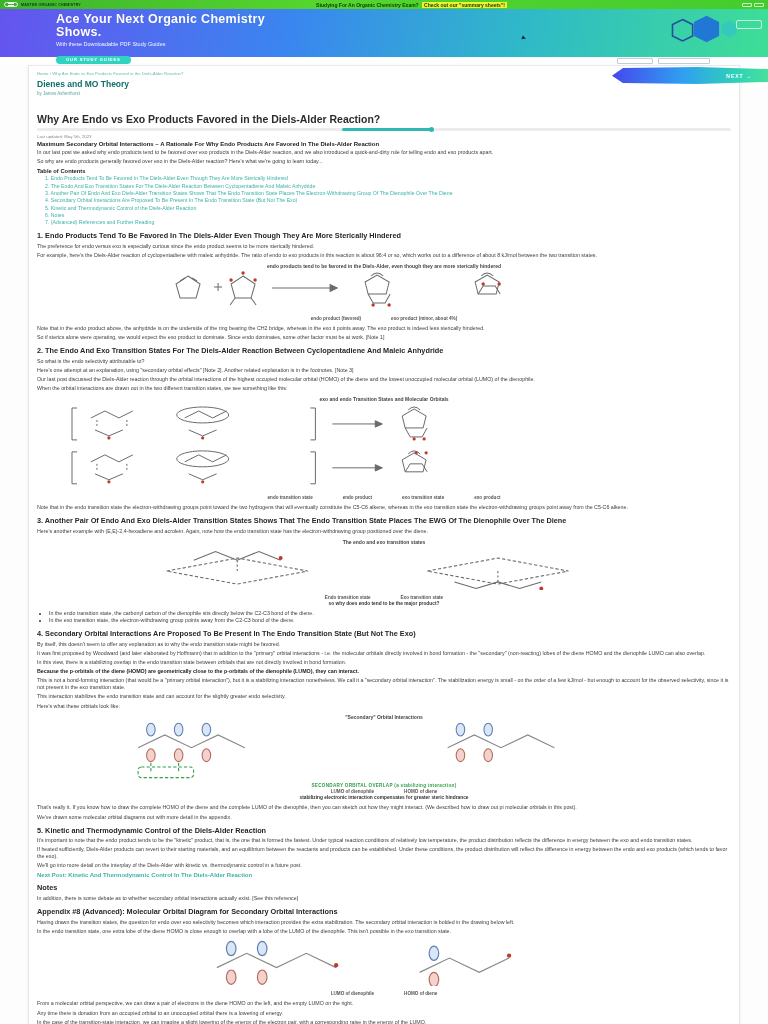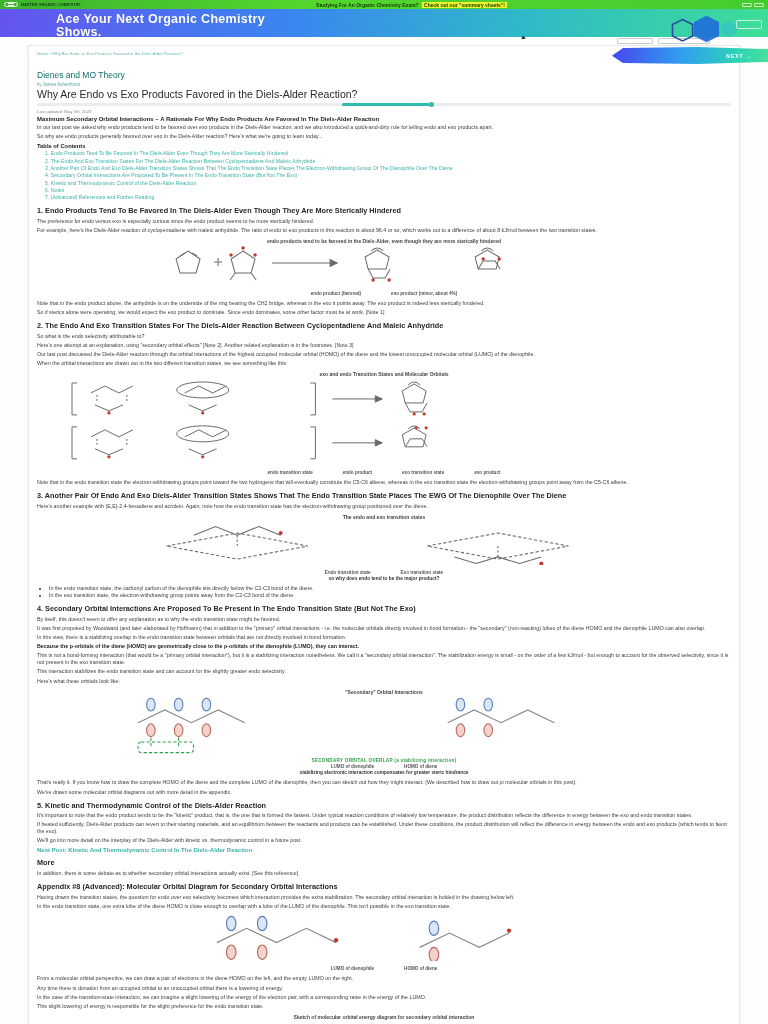--- a/index.html
+++ b/index.html
@@ -10,41 +10,41 @@
   .topbar{height:9px;background:linear-gradient(90deg,#3cb32b,#55d52e 40%,#44cc2e);display:flex;align-items:center;padding:0 4px;gap:3px}
   .logo-pill{width:14px;height:5px;border:.5px solid rgba(255,255,255,.85);border-radius:3px;display:flex;align-items:center;justify-content:center}
   .burger{width:6px;height:3px;border-top:.8px solid #fff;border-bottom:.8px solid #fff}
   .logo-text{font-size:3.6px;color:#0c3b12;font-weight:bold;letter-spacing:.2px}
   .topbar-msg{flex:1;text-align:center;font-size:5px;font-weight:bold;color:#123c00}
   .topbar-msg .hl{background:#eef32f;padding:0 2px;margin-left:2px}
   .topbar-right{display:flex;gap:2px}
   .mini-box{width:10px;height:4px;border:.5px solid rgba(255,255,255,.75);border-radius:1px}
 
   
-  .hero{position:relative;height:28px;background:linear-gradient(100deg,#6554ef,#3a86f0 38%,#2fb9c8 68%,#3ede96);color:#fff;padding:4px 0 0 56px}
+  .hero{position:relative;height:48px;background:linear-gradient(100deg,#6554ef,#3a86f0 38%,#2fb9c8 68%,#3ede96);color:#fff;padding:4px 0 0 56px}
   .hero-title{margin:0;font-size:12.5px;line-height:1.05;font-weight:bold;letter-spacing:.3px;text-shadow:0 0 1px rgba(0,0,0,.15)}
   .hero-sub{font-size:5.5px;margin-top:2px;opacity:.95}
   .hero-cta{margin-top:3px;background:#2fd3c0;color:#fff;border:none;border-radius:6px;font-size:4.2px;font-weight:bold;letter-spacing:.8px;padding:1.5px 10px;font-family:inherit}
   .hex-deco{position:absolute;right:30px;top:3px;width:126px;height:34px}
   .hero-box{position:absolute;right:6px;top:11px;width:26px;height:9px;border:.5px solid rgba(255,255,255,.7);border-radius:2px}
   .cursor-icon{position:absolute;left:522px;top:27px;width:0;height:0;border-left:4px solid #0e2740;border-top:2.5px solid transparent;border-bottom:2.5px solid transparent;transform:rotate(18deg)}
 
   
   .subbar{height:8px;display:flex;justify-content:flex-end;align-items:center;gap:5px;padding-right:58px;background:#fff}
   .ibox{width:36px;height:6px;border:.5px solid #c3cdd4;border-radius:1px;background:#fff;display:inline-block}
   .ibox.wide{width:52px}
 
   
   .content-wrap{position:relative;padding:0 28px;background:#fdfdfd}
   .next-banner{position:absolute;top:2px;right:0;width:156px;height:17px;background:linear-gradient(95deg,#4746ee,#2f9ff0 45%,#2fd3b6 80%,#49e09a);clip-path:polygon(0 52%,7% 6%,55% 0,100% 12%,100% 88%,55% 100%,7% 94%);display:flex;align-items:center;justify-content:flex-end;padding-right:16px;color:#fff;font-size:5px;font-weight:bold;letter-spacing:1px;z-index:6}
   .card{position:relative;background:#fff;border:.5px solid #e8e8e8;box-shadow:0 1px 3px rgba(0,0,0,.08);padding:5px 8px 8px;z-index:2}
   .breadcrumb{font-size:4.3px;color:#6db8b2}
-  .category{display:block;font-size:8.5px;font-weight:normal;color:#0e6f6a;margin-top:14px}
+  .category{display:block;font-size:8.5px;font-weight:bold;color:#0e6f6a;margin-top:3px}
   .byline{font-size:4.5px;color:#58a6a0;margin-top:1.5px}
-  .title{font-size:10.5px;color:#2b2b2b;margin:2px 0 3px;font-weight:normal;line-height:1.1}
+  .title{font-size:10.5px;color:#2b2b2b;margin:18px 0 3px;font-weight:bold;line-height:1.1}
   .progress{position:relative;height:3px;background:#ececec;border-radius:2px;margin:2px 0 3px}
   .progress-fill{position:absolute;left:44%;width:13%;top:0;bottom:0;background:#2fb9b0;border-radius:2px}
   .progress-knob{position:absolute;left:56.5%;top:-1px;width:5px;height:5px;border-radius:50%;background:#2fb9b0}
   .updated{font-size:4.3px;color:#888;margin-bottom:2px}
   .lead{font-size:6px;font-weight:bold;color:#222;margin:2px 0}
   .para{font-size:5.3px;line-height:1.32;color:#3c3c3c;margin:2.2px 0}
   .para.bold{font-weight:bold;color:#222}
   .toc-title{font-size:5.8px;font-weight:bold;color:#222;margin-top:3px}
   .toc{margin:1px 0 3px;padding-left:8px;list-style:none}
   .toc-item{font-size:5.2px;line-height:1.4;color:#3eb3a9}
@@ -291,21 +291,21 @@
             </div>
             <div class="fig-sub">stabilizing electronic interaction compensates for greater steric hindrance</div>
           </div>
           <p class="para">That's really it. If you know how to draw the complete HOMO of the diene and the complete LUMO of the dienophile, then you can sketch out how they might interact. (We described how to draw out pi molecular orbitals in this post).</p>
           <p class="para">We've drawn some molecular orbital diagrams out with more detail in the appendix.</p>
           <h2 class="sec-h">5. Kinetic and Thermodynamic Control of the Diels-Alder Reaction</h2>
           <p class="para">It's important to note that the endo product tends to be the "kinetic" product, that is, the one that is formed the fastest. Under typical reaction conditions of relatively low temperature, the product distribution reflects the difference in energy between the exo and endo transition states.</p>
           <p class="para">If heated sufficiently, Diels-Alder products can revert to their starting materials, and an equilibrium between the reactants and products can be established. Under these conditions, the product distribution will reflect the difference in energy between the endo and exo products (which tends to favor the exo).</p>
           <p class="para">We'll go into more detail on the interplay of the Diels-Alder with kinetic vs. thermodynamic control in a future post.</p>
           <a class="post-link">Next Post: Kinetic And Thermodynamic Control In The Diels-Alder Reaction</a>
-          <h2 class="sec-h">More</h2>
+          <h2 class="sec-h">Notes</h2>
           <p class="para">In addition, there is some debate as to whether secondary orbital interactions actually exist. [See this reference]</p>
           <h2 class="sec-h">Appendix #8 (Advanced): Molecular Orbital Diagram for Secondary Orbital Interactions</h2>
           <p class="para">Having drawn the transition states, the question for endo over exo selectivity becomes which interaction provides the extra stabilization. The secondary orbital interaction is bolded in the drawing below left.</p>
           <p class="para">In the endo transition state, one extra lobe of the diene HOMO is close enough to overlap with a lobe of the LUMO of the dienophile. This isn't possible in the exo transition state.</p>
           <div class="figure">
             <div class="fig-art"><svg viewBox="0 0 320 40" style="width:55%" xmlns="http://www.w3.org/2000/svg">
                 <g stroke="#888" fill="none" stroke-width="1">
                   <polyline points="20,24 45,12 70,24 95,12 120,24"></polyline>
                   <polyline points="190,28 215,16 240,28 265,16"></polyline>
                 </g>

